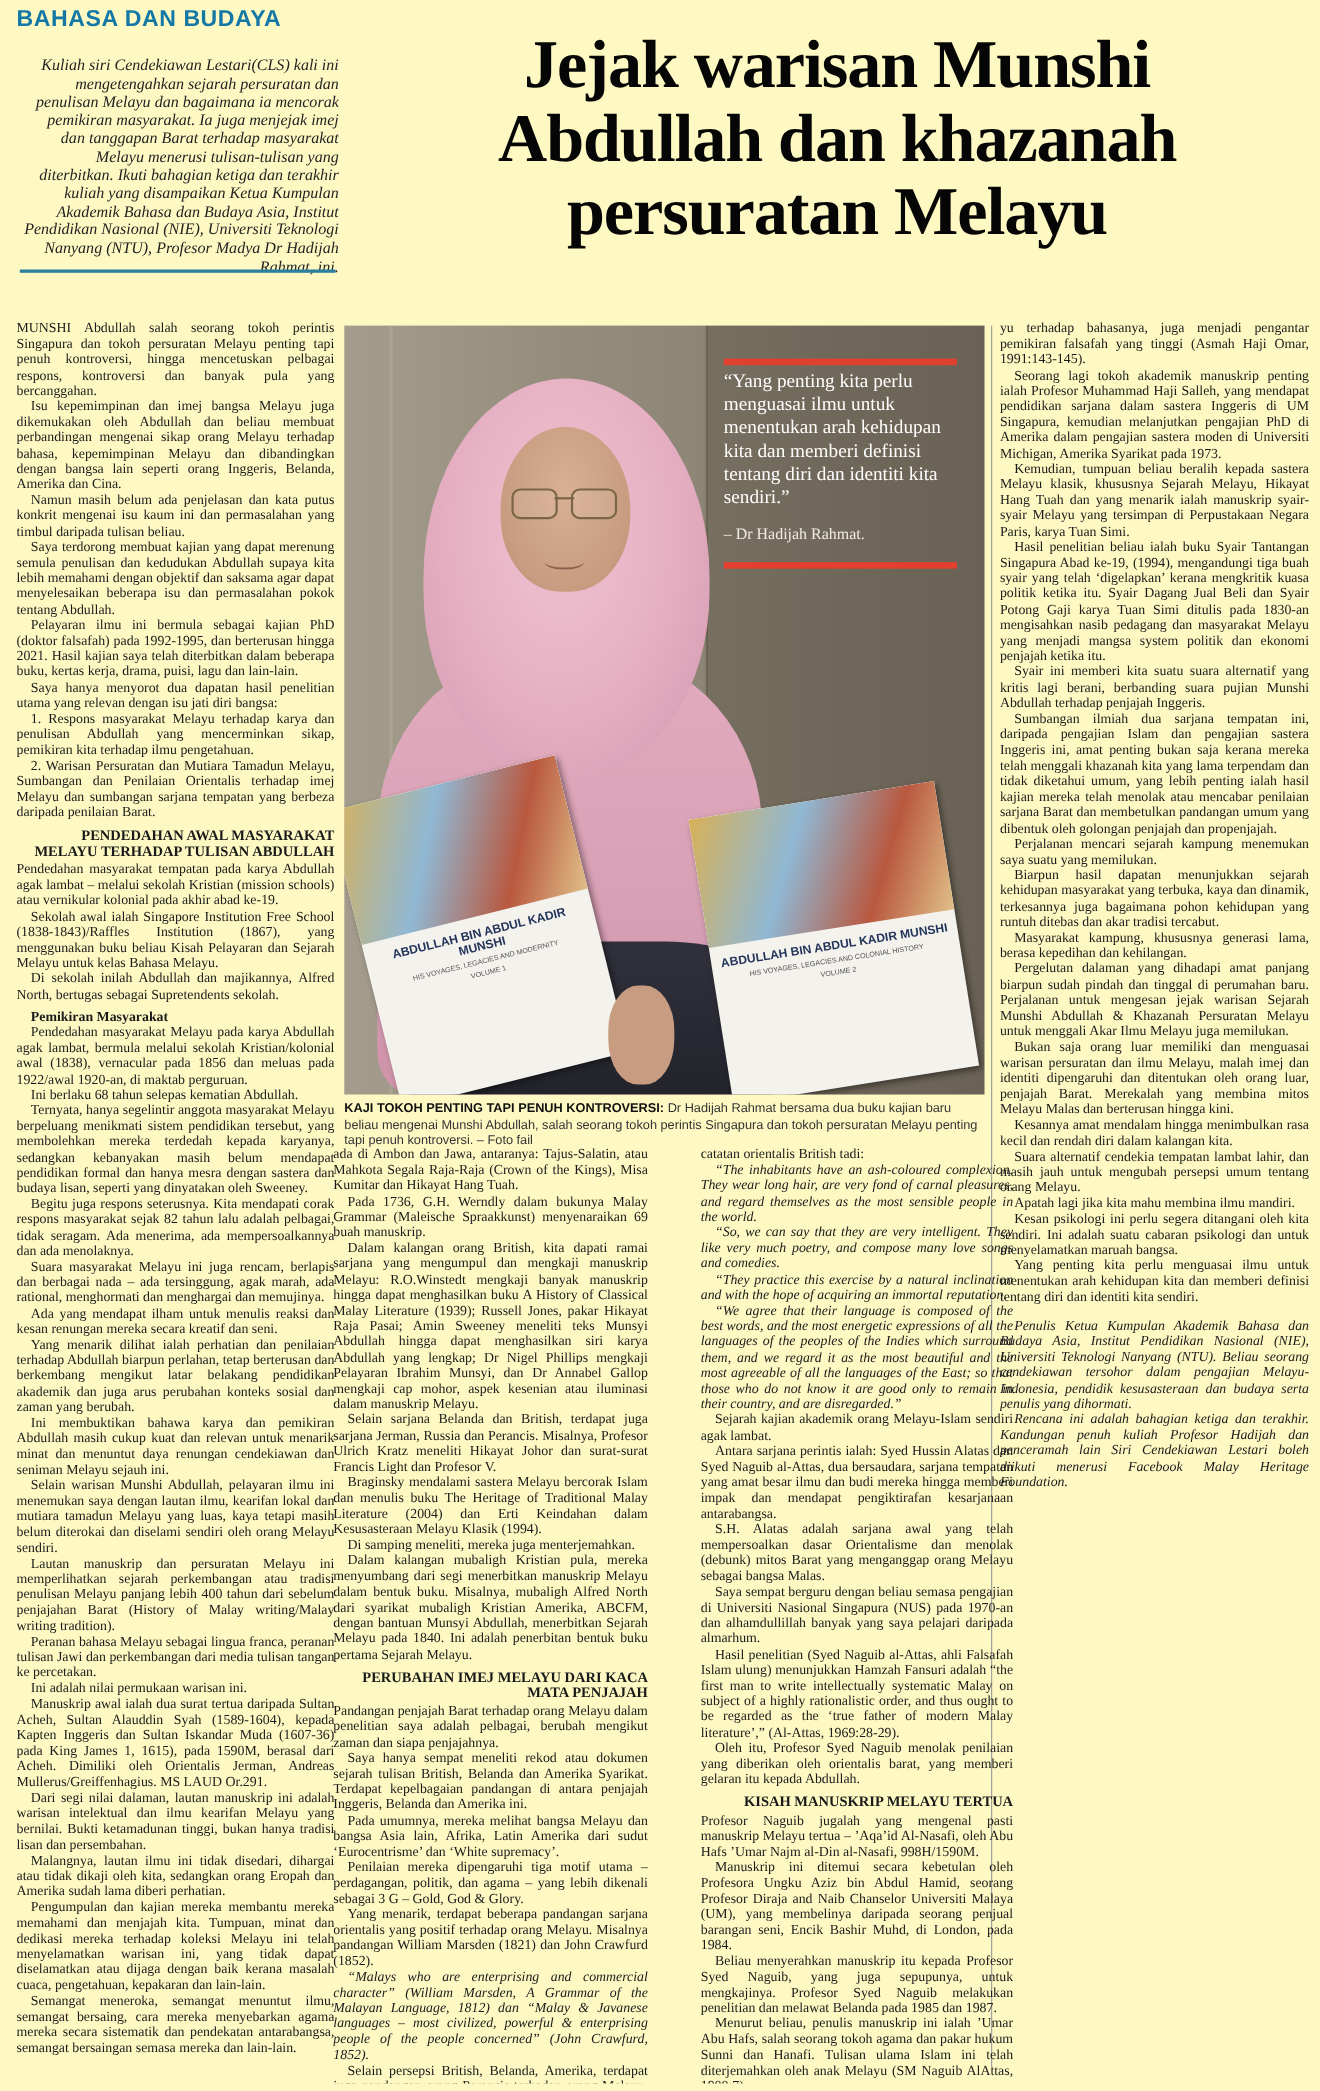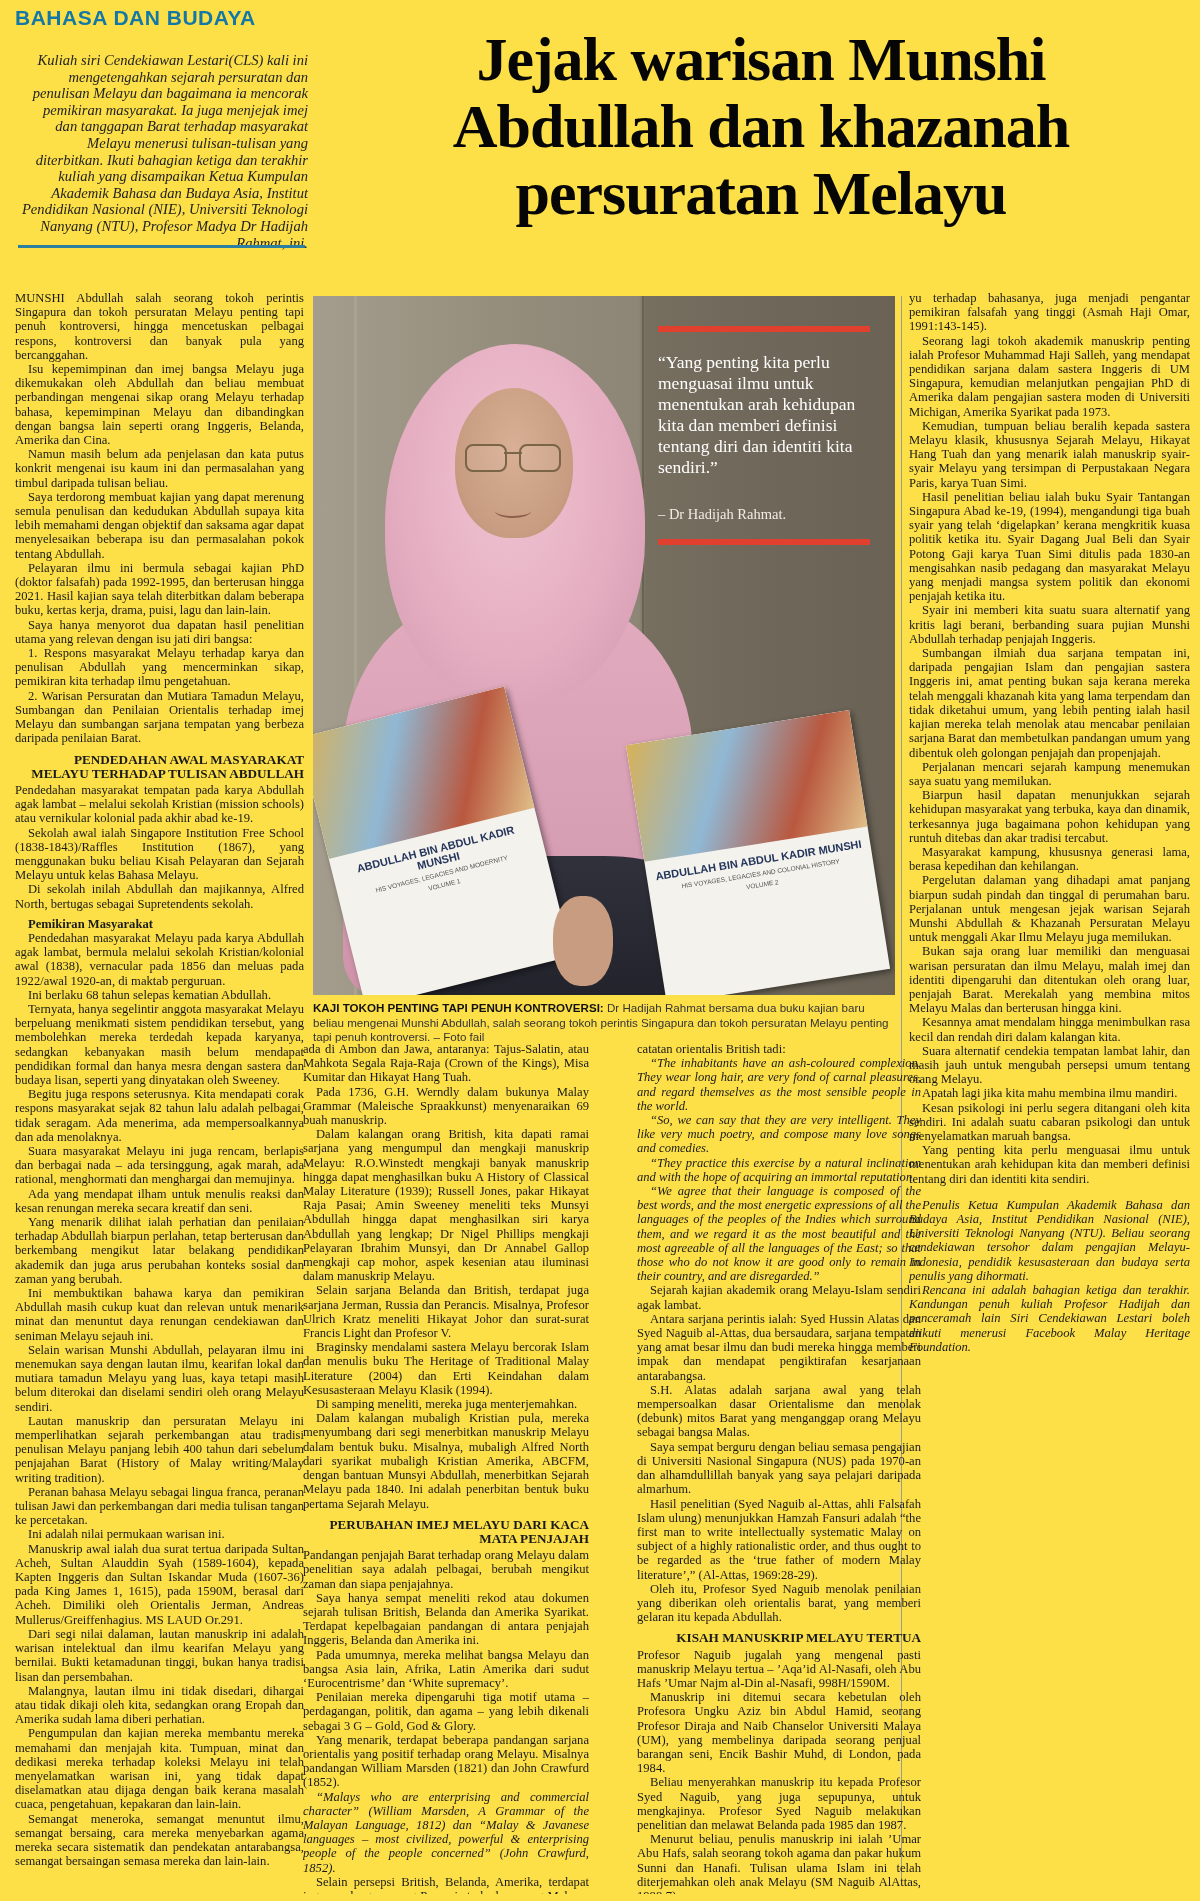--- a/index.html
+++ b/index.html
@@ -1,16 +1,16 @@
 <!DOCTYPE html>
 <html><head>
 <meta charset="utf-8">
 <style>
   html,body{margin:0;padding:0;background:#ffffff;}
-  .page{position:relative;width:1200px;height:1901px;background:#fde047;overflow:hidden;
+  .page{position:relative;width:1200px;height:1901px;background:#fef9c3;overflow:hidden;
         font-family:"Liberation Serif",serif;color:#1a1a1a;}
   
   .section-label{position:absolute;left:15px;top:6px;font-family:"Liberation Sans",sans-serif;
         font-weight:bold;font-size:21px;letter-spacing:.5px;color:#1478a6;}
   .intro{position:absolute;left:18px;top:52px;width:290px;font-style:italic;font-size:14.6px;
         line-height:16.6px;text-align:right;color:#222;}
   .intro-rule{position:absolute;left:18px;top:245px;width:287px;height:3px;background:#2c7f9e;}
   .headline{position:absolute;left:330px;top:26px;width:862px;text-align:center;
         font-weight:bold;font-size:62px;line-height:67px;letter-spacing:-1px;color:#060606;}
   
@@ -51,22 +51,22 @@
   .book1{left:16px;top:412px;width:212px;height:278px;transform:rotate(-14deg);}
   .book2{left:332px;top:430px;width:226px;height:262px;transform:rotate(-9deg);}
   .book .art{height:45%;background:linear-gradient(115deg,#d8b158 0%,#90b8d4 38%,#b9583f 72%,#e0c089 100%);}
   .book .btitle{font-family:"Liberation Sans",sans-serif;font-weight:bold;color:#24355c;
         font-size:11px;line-height:12px;text-align:center;margin:10px 6px 4px;}
   .book .bsub{font-family:"Liberation Sans",sans-serif;color:#555;font-size:6.5px;line-height:8px;text-align:center;margin:0 8px;}
   .book .bvol{font-family:"Liberation Sans",sans-serif;color:#555;font-size:6.5px;text-align:center;margin-top:3px;}
   
   .pullquote{position:absolute;left:345px;top:30px;width:222px;}
   .q-rule{width:212px;height:6px;background:#e2402e;}
-  .q-text{margin:20px 0 0;color:#ffffff;font-size:17.5px;line-height:21px;font-family:"Liberation Serif",serif;}
-  .q-attr{margin-top:28px;color:#f2ece4;font-size:14.5px;}
+  .q-text{margin:4px 0 0;color:#ffffff;font-size:17.5px;line-height:21px;font-family:"Liberation Serif",serif;}
+  .q-attr{margin-top:16px;color:#f2ece4;font-size:14.5px;}
   .q-rule-b{margin-top:16px;}
   
   .caption{position:absolute;left:313px;top:1001px;width:582px;font-family:"Liberation Sans",sans-serif;
         font-size:11.6px;line-height:14.5px;color:#333;text-align:left;}
   .caption b{color:#111;}
 </style>
 </head>
 <body>
 
 <div class="page">

